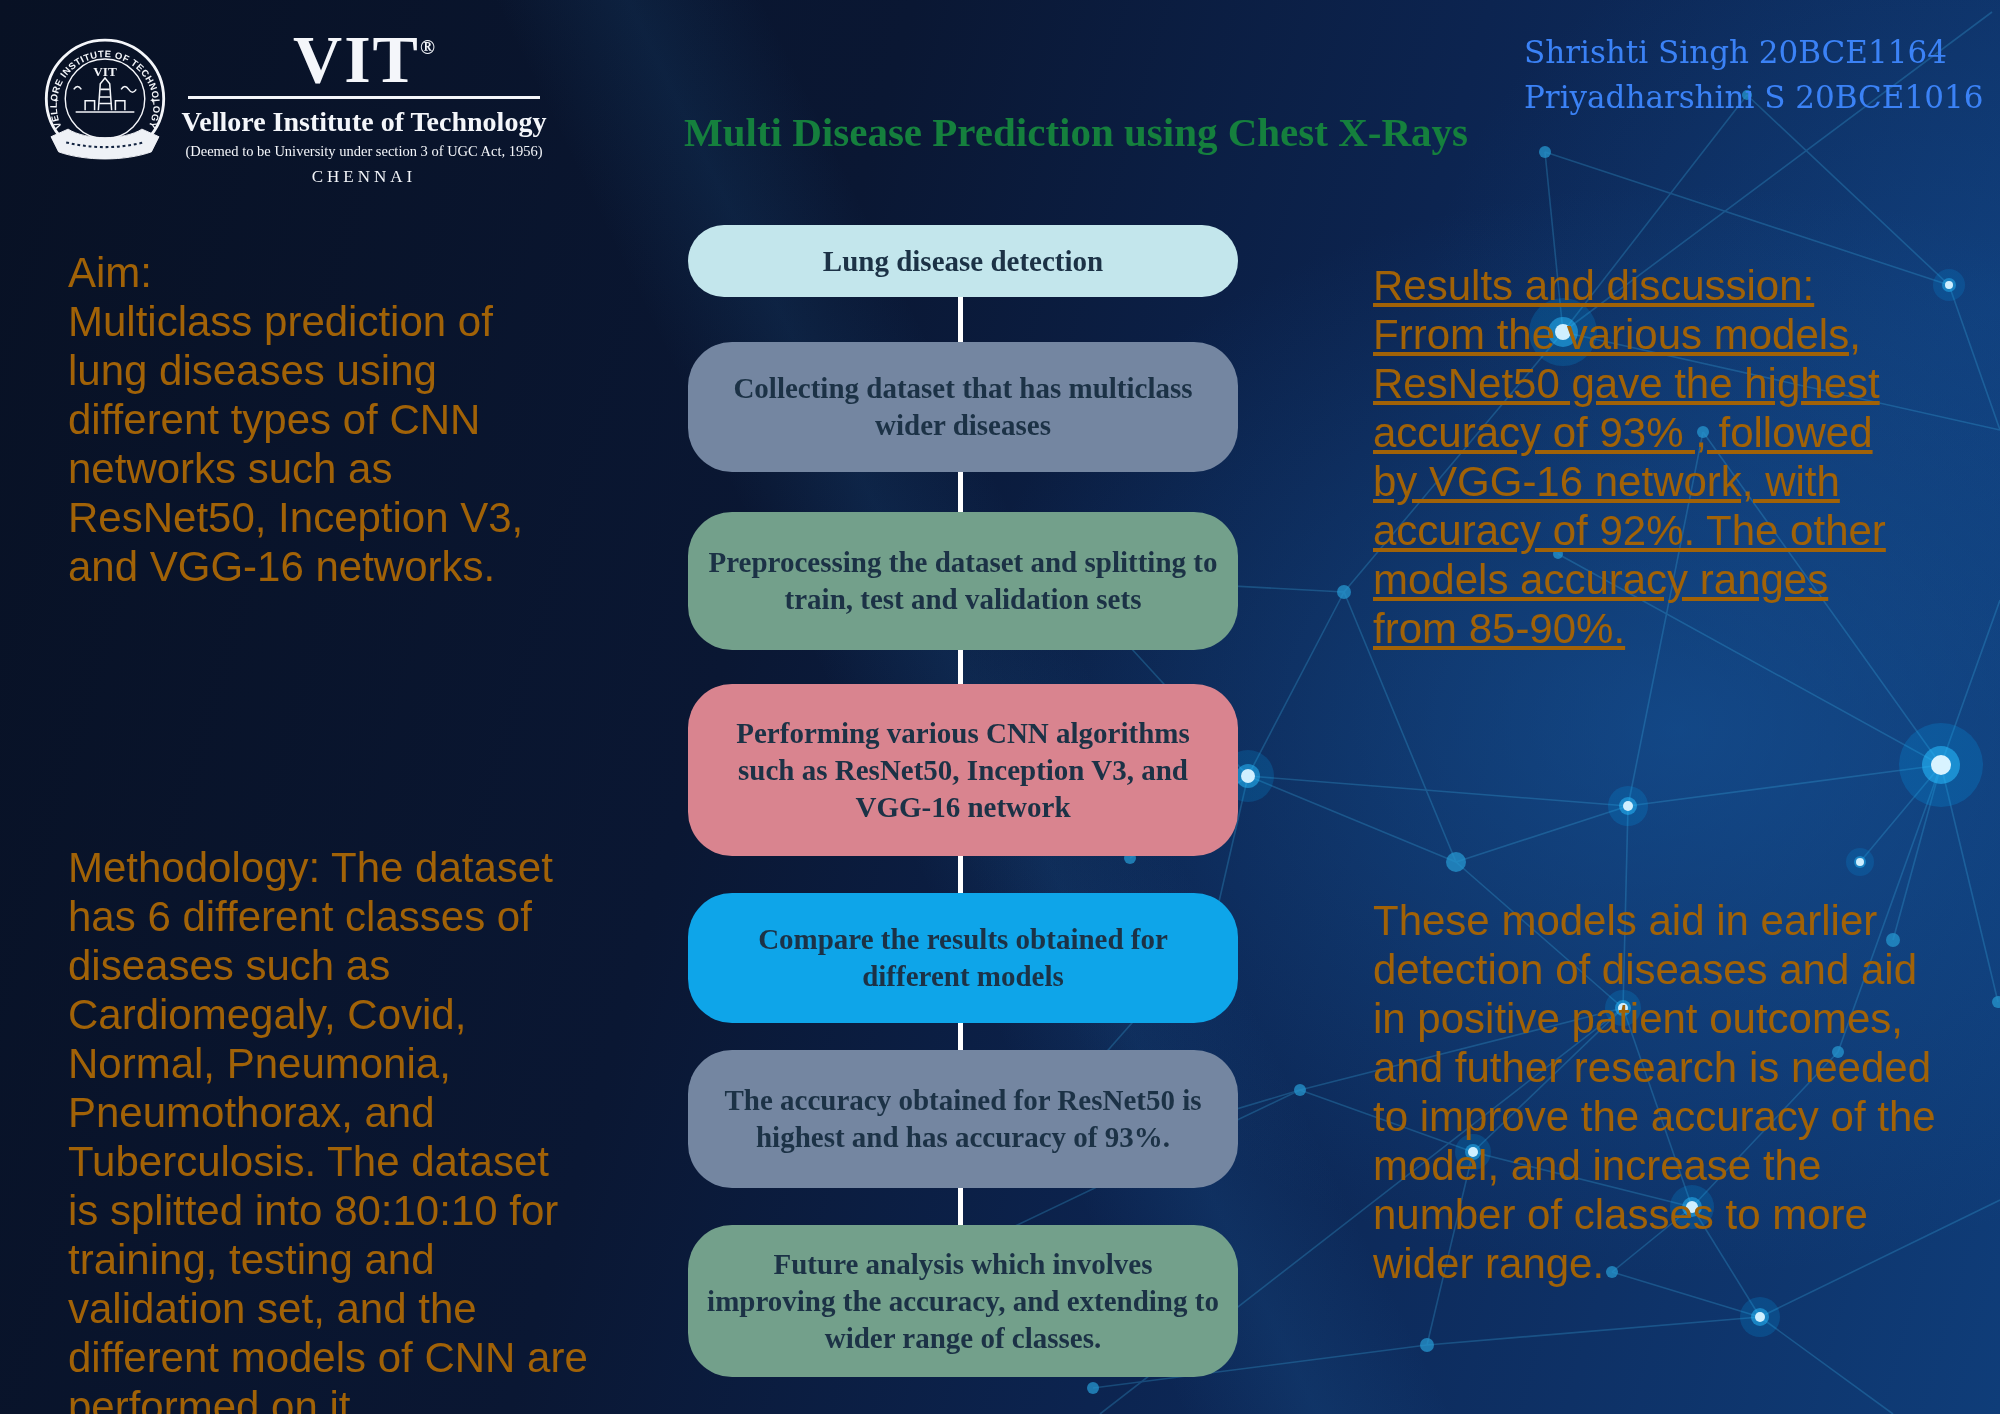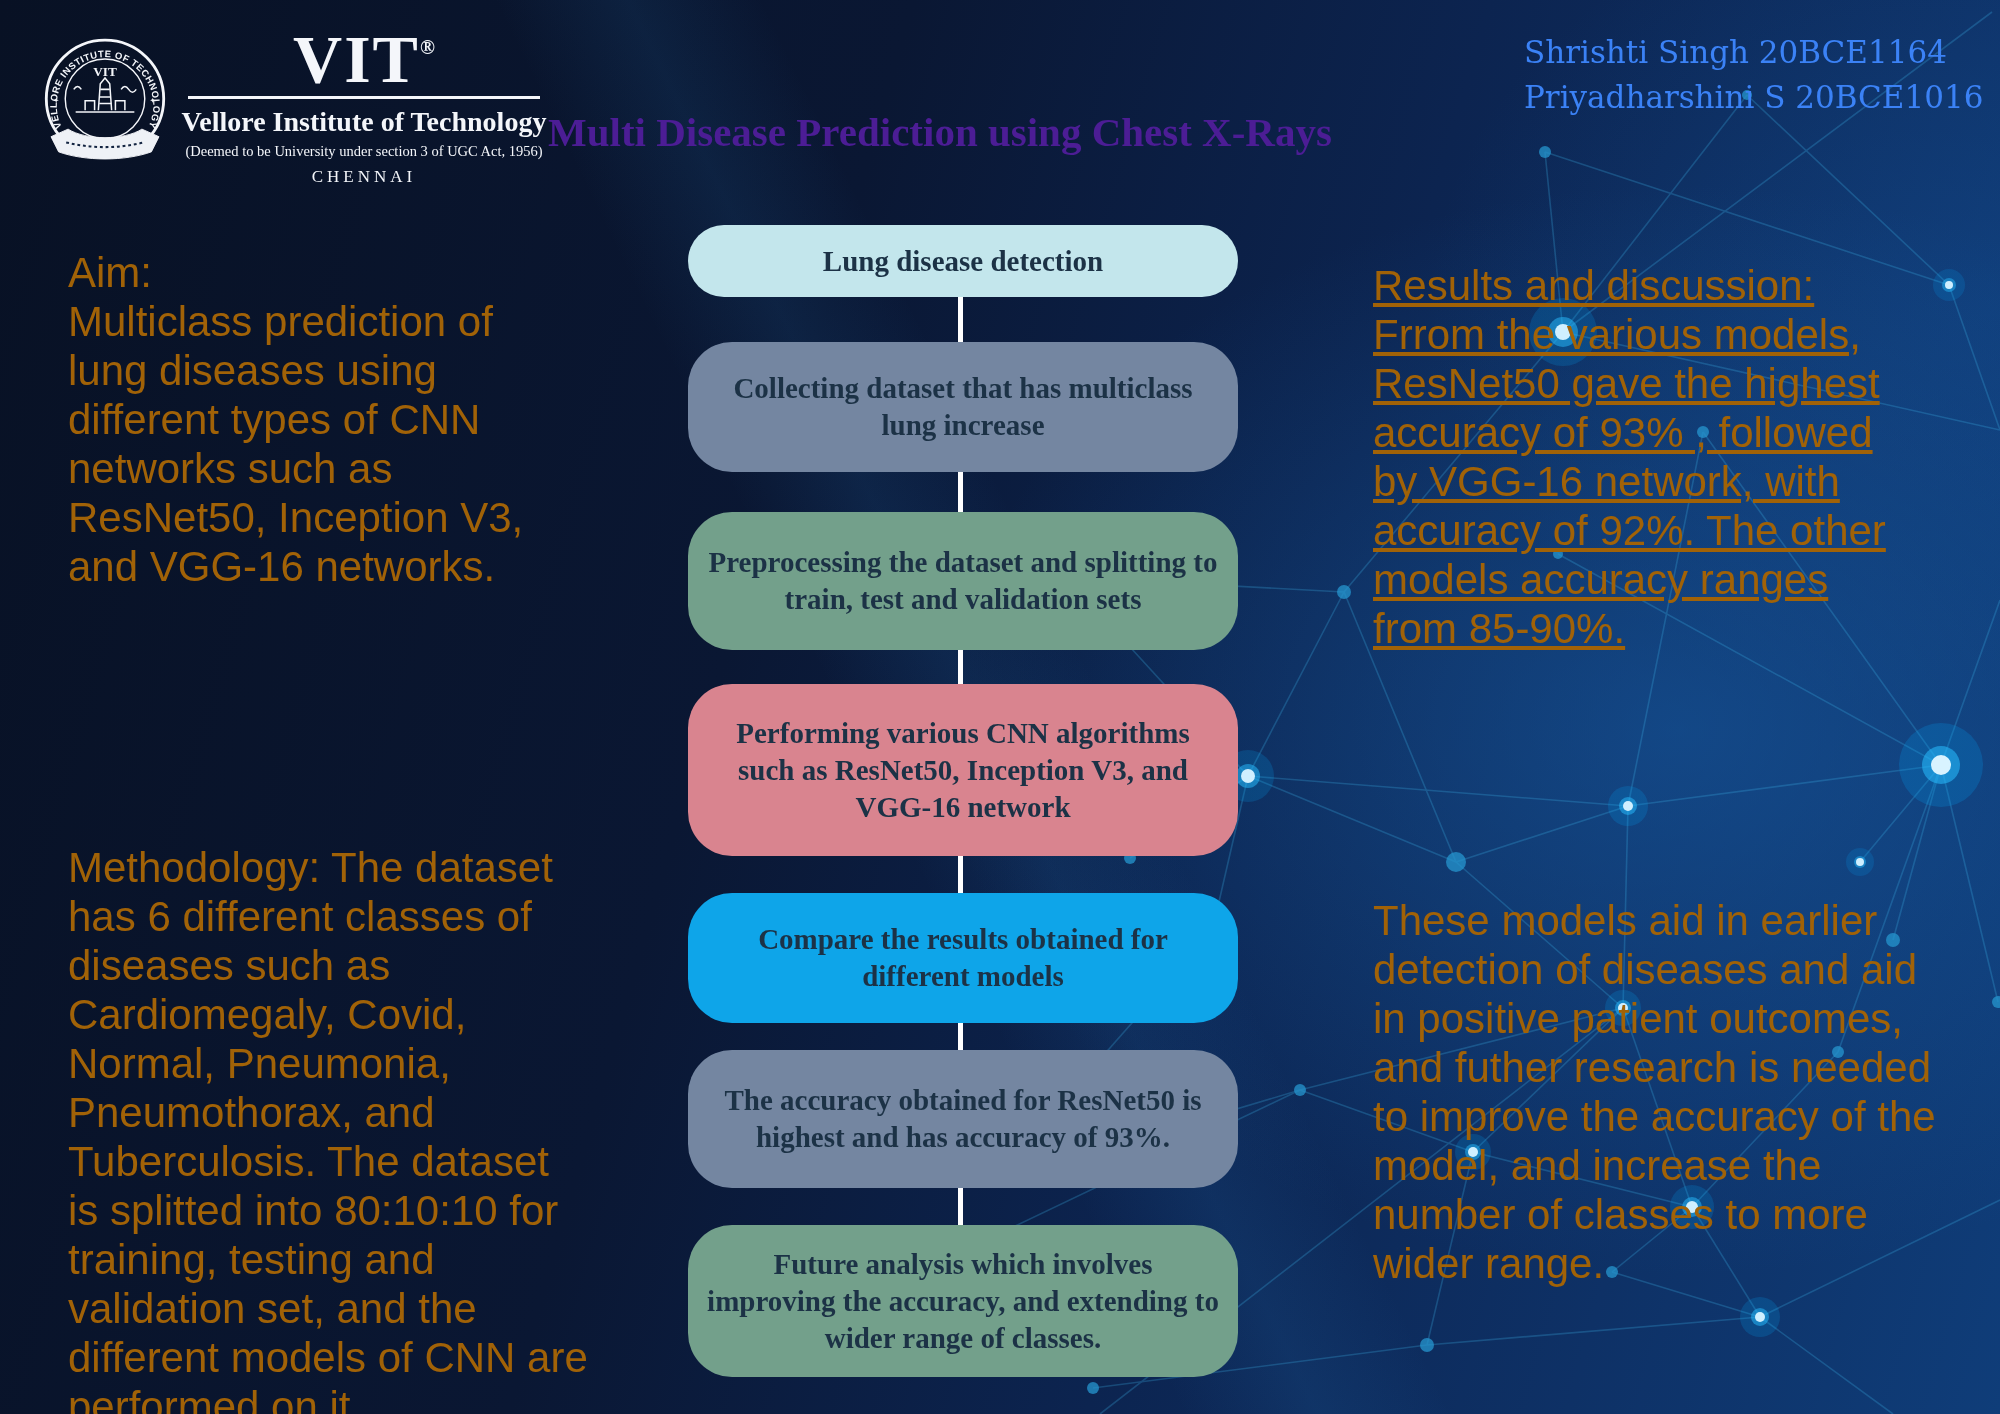--- a/index.html
+++ b/index.html
@@ -15,22 +15,22 @@
   .abs{position:absolute;}
   
   .seal{left:34px;top:20px;z-index:3;}
   .logoblock{left:178px;top:12px;width:372px;text-align:center;color:#f4f6fa;z-index:3;}
   .vit-word{font-family:"Liberation Serif", serif;font-weight:bold;font-size:68px;line-height:70px;letter-spacing:2px;}
   .vit-reg{font-size:20px;vertical-align:28px;letter-spacing:0;}
   .logo-rule{height:3px;background:#f4f6fa;margin:2px 10px 7px 10px;border:0;}
   .inst-name{font-family:"Liberation Serif", serif;font-weight:bold;font-size:28px;line-height:32px;}
   .deemed{font-family:"Liberation Serif", serif;font-size:14.5px;line-height:20px;margin-top:3px;}
   .campus{font-family:"Liberation Serif", serif;font-size:17px;letter-spacing:4px;margin-top:6px;}
-  .poster-title{left:548px;top:108px;width:920px;text-align:left;z-index:3;
-    font-family:"Liberation Serif", serif;font-weight:bold;font-size:41px;color:#4c1d95;}
+  .poster-title{left:548px;top:108px;width:920px;text-align:right;z-index:3;
+    font-family:"Liberation Serif", serif;font-weight:bold;font-size:41px;color:#15803d;}
   .authors{left:1524px;top:30px;width:476px;z-index:3;color:#3b82f6;
     font-family:"DejaVu Serif", serif;font-size:31px;line-height:45px;}
   
   .coltext{color:#a16207;font-size:42px;line-height:49px;z-index:3;}
   .aim{left:68px;top:248px;width:478px;}
   .methodology{left:68px;top:843px;width:520px;}
   .results{left:1373px;top:261px;width:535px;text-decoration:underline;}
   .conclusion{left:1373px;top:896px;width:572px;}
   
   .connector{left:958px;top:260px;width:5px;height:1005px;background:#ffffff;z-index:2;}
@@ -232,19 +232,19 @@
   <div>Frrom the various models, ResNet50 gave the highest accuracy of 93% , followed by VGG-16 network, with accuracy of 92%. The other models accuracy ranges from 85-90%.</div>
 </div>
 
 <div class="abs coltext conclusion">
   <div>These models aid in earlier detection of diseases and aid in positive patient outcomes, and futher research is needed to improve the accuracy of the model, and increase the number of classes to more wider range.</div>
 </div>
 
 <div class="abs connector" style="background: rgb(255, 255, 255);"></div>
 <div>
     <div class="step step1" style="background: rgb(195, 230, 236);">Lung disease detection</div>
-    <div class="step step2" style="background: rgb(116, 134, 161);">Collecting dataset that has multiclass lung increase</div>
+    <div class="step step2" style="background: rgb(116, 134, 161);">Collecting dataset that has multiclass wider diseases</div>
     <div class="step step3" style="background: rgb(115, 160, 139);">Preprocessing the dataset and splitting to train, test and validation sets</div>
     <div class="step step4" style="background: rgb(217, 132, 143);">Performing various CNN algorithms such as ResNet50, Inception V3, and VGG-16 network</div>
     <div class="step step5" style="background: #0ea5e9;">Compare the results obtained for different models</div>
     <div class="step step6" style="background: rgb(116, 134, 161);">The accuracy obtained for ResNet50 is highest and has accuracy of 93%.</div>
     <div class="step step7" style="background: rgb(115, 160, 139);">Future analysis which involves improving the accuracy, and extending to wider range of classes.</div>
   </div>
 
 </body></html>

